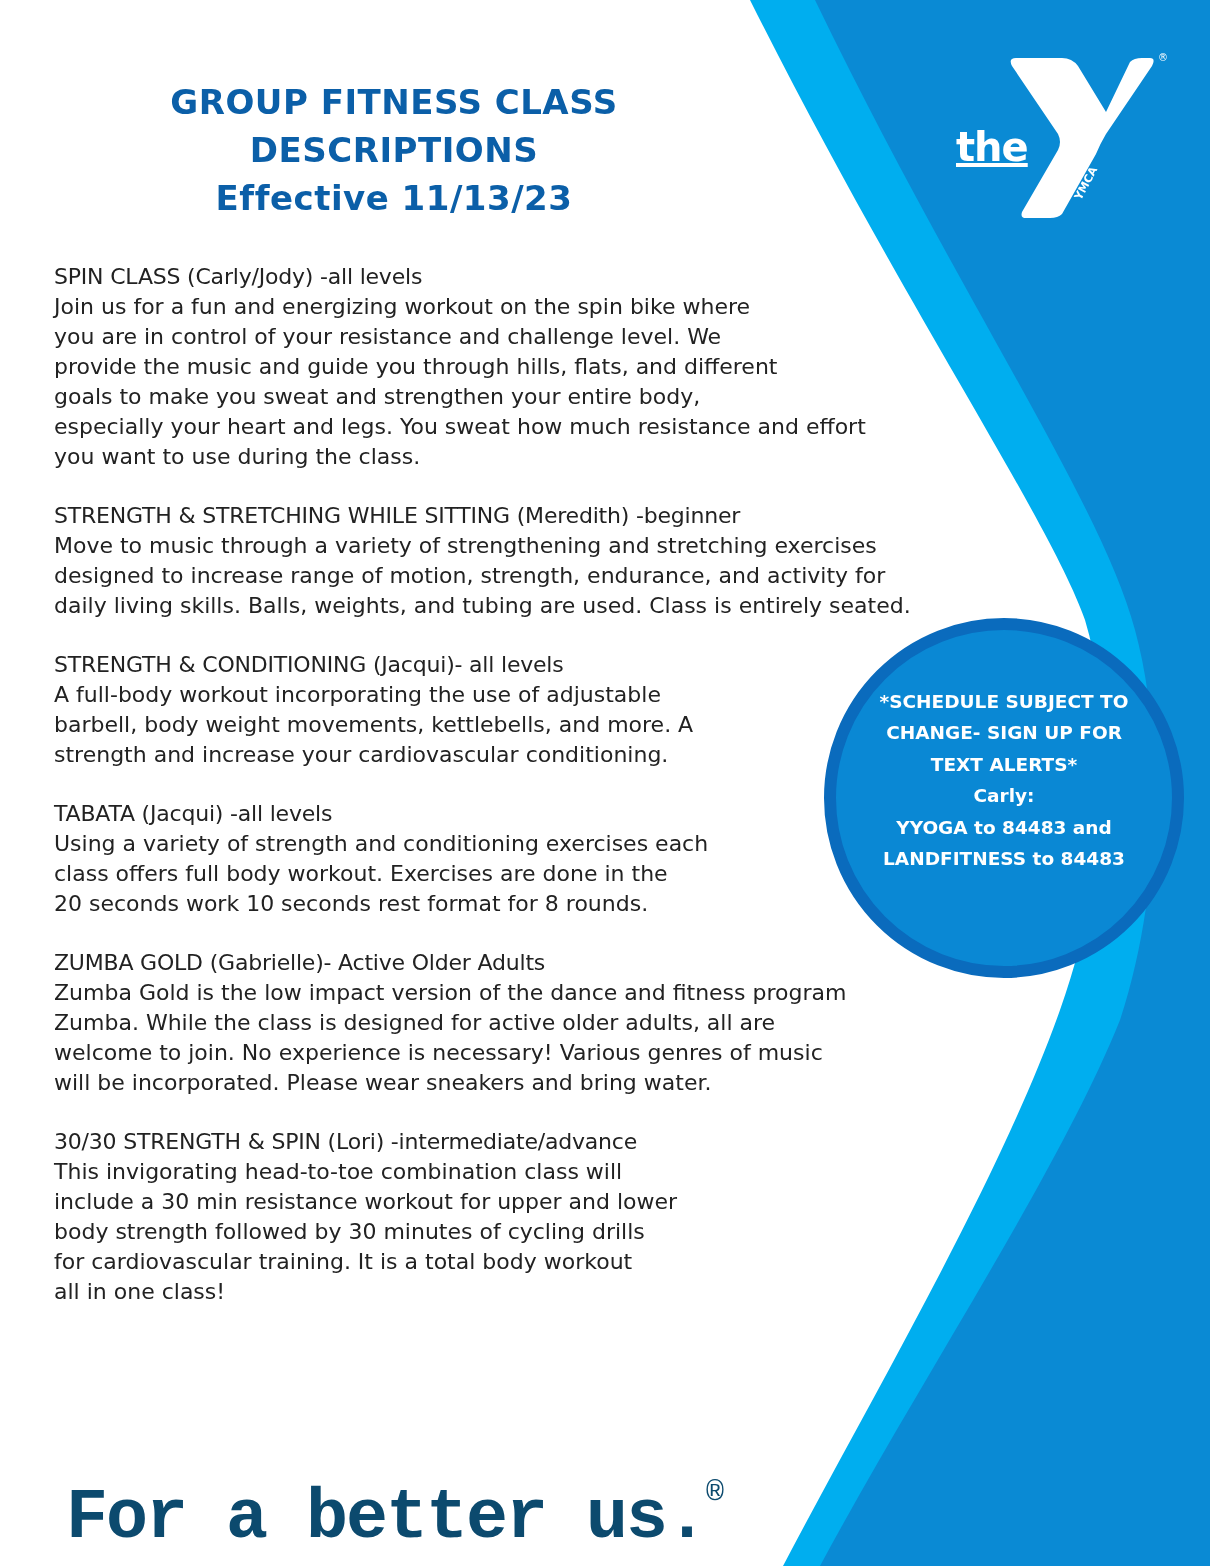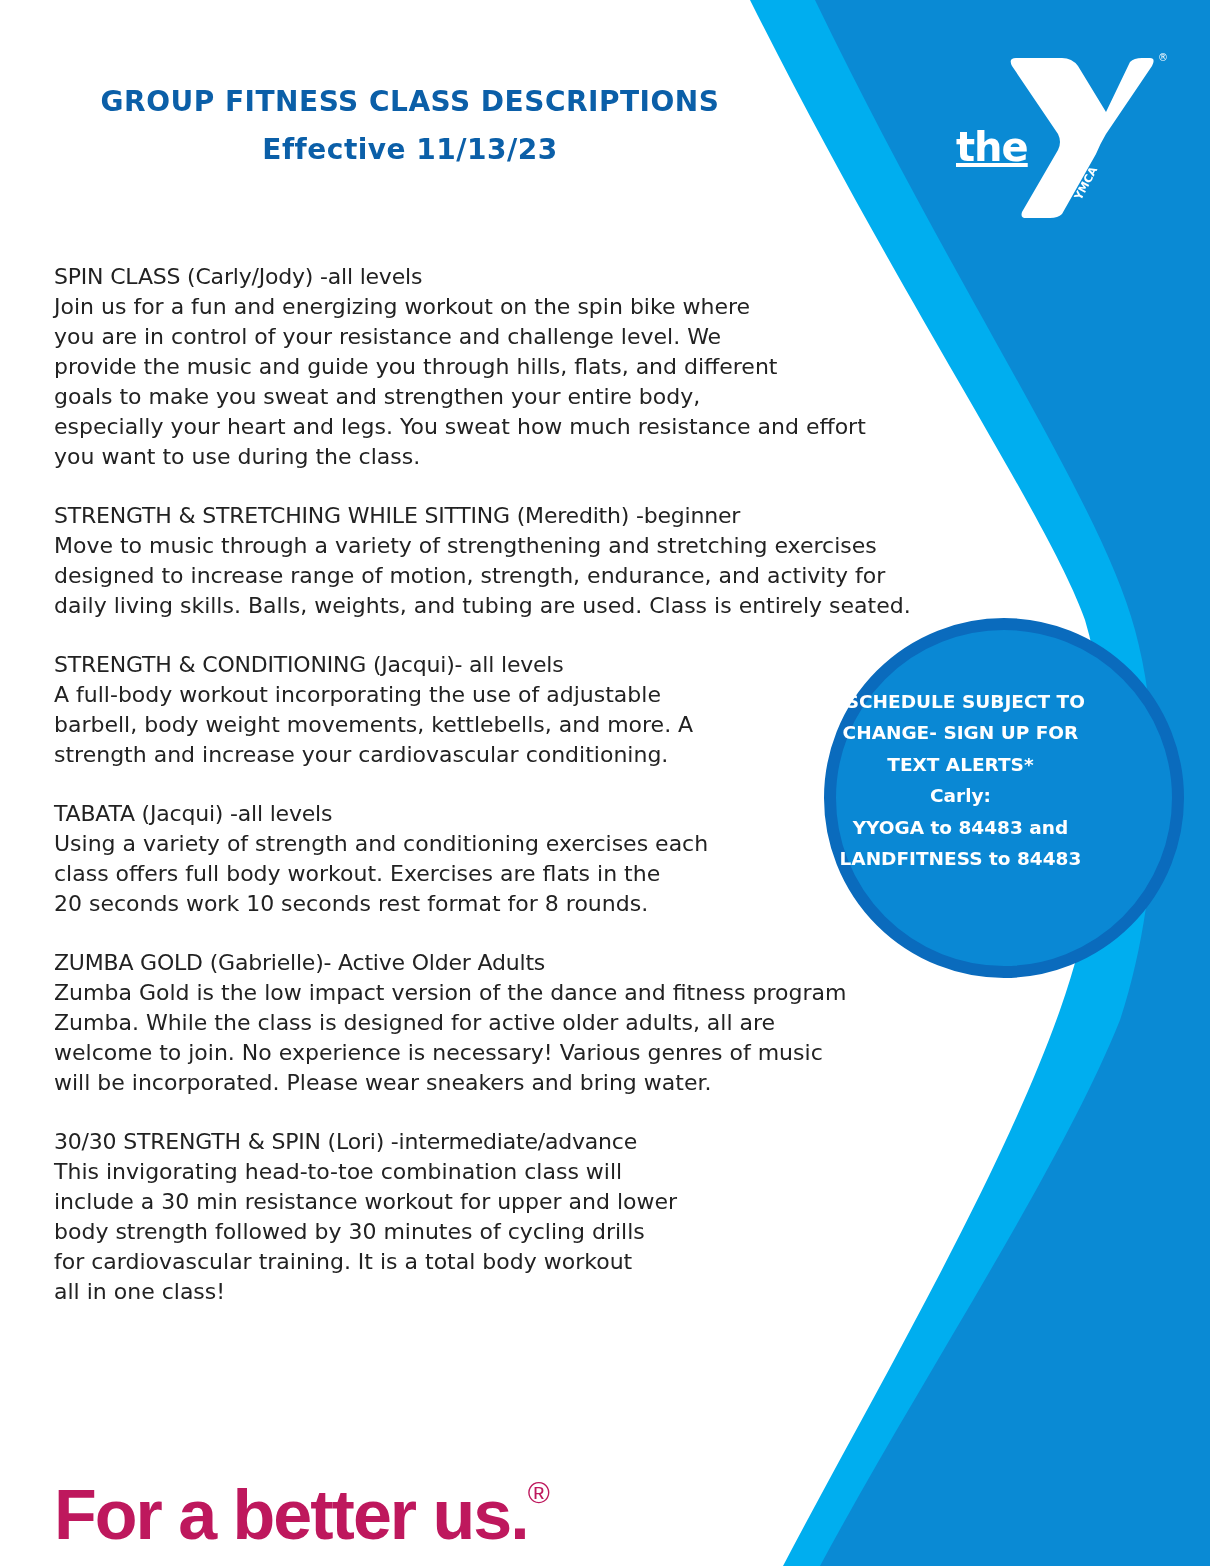--- a/index.html
+++ b/index.html
@@ -3,39 +3,39 @@
   <meta charset="utf-8">
   <style>
     html, body { margin: 0; padding: 0; }
     body {
       width: 1210px; height: 1566px; position: relative; overflow: hidden;
       background: #ffffff;
       font-family: "DejaVu Sans", sans-serif;
     }
     .bg-shapes { position: absolute; left: 0; top: 0; width: 1210px; height: 1566px; z-index: 0; }
     .title {
-      position: absolute; left: 60px; top: 78px; width: 700px;
+      position: absolute; left: 44px; top: 78px; width: 700px;
       text-align: center; color: #0b5fa8;
       font-family: "DejaVu Sans", sans-serif; font-weight: bold;
-      font-size: 28px; line-height: 48px; letter-spacing: 0.5px; z-index: 2;
+      font-size: 34px; line-height: 48px; letter-spacing: 0.5px; z-index: 2;
     }
     .title .line { display: block; }
     .content {
       position: absolute; left: 54px; top: 262px; width: 940px; z-index: 2;
       color: #222222; font-family: "DejaVu Sans", sans-serif;
       font-size: 22px; line-height: 30px;
     }
     .class-block { margin: 0 0 29px 0; }
     .class-heading, .desc-line { display: block; white-space: nowrap; }
     .class-heading { letter-spacing: -0.2px; }
     .circle {
       position: absolute; left: 824px; top: 618px;
       width: 336px; height: 336px; border-radius: 50%;
       background: #0a88d4; border: 12px solid #0a6bbd;
-      z-index: 3; display: flex; align-items: center; justify-content: flex-start;
+      z-index: 3; display: flex; align-items: center; justify-content: center;
     }
     .circle-text {
       color: #ffffff; font-family: "DejaVu Sans", sans-serif; font-weight: bold;
       text-align: center; font-size: 18.5px; line-height: 31.5px; margin-top: -36px;
     }
     .circle-text span { display: block; white-space: nowrap; }
     .logo { position: absolute; left: 950px; top: 50px; width: 230px; height: 180px; z-index: 2; }
     .logo-the {
       position: absolute; left: 6px; top: 74px; color: #ffffff;
       font-family: "DejaVu Sans", sans-serif; font-weight: bold; font-size: 40px;
@@ -45,22 +45,22 @@
     .logo-ymca {
       position: absolute; left: 122px; top: 146px; color: #ffffff;
       font-family: "DejaVu Sans", sans-serif; font-weight: bold; font-size: 11px;
       transform: rotate(-62deg); transform-origin: left top;
     }
     .logo-reg {
       position: absolute; left: 208px; top: 2px; color: #ffffff;
       font-family: "DejaVu Sans", sans-serif; font-size: 10px;
     }
     .tagline {
-      position: absolute; left: 54px; top: 1448px; color: #be185d;
-      font-family: Liberation Sans, sans-serif; font-weight: bold;
+      position: absolute; left: 66px; top: 1448px; color: #0c4a6e;
+      font-family: Liberation Mono, monospace; font-weight: bold;
       font-size: 70px; line-height: 90px; letter-spacing: -2px; z-index: 2;
       white-space: nowrap;
     }
     .tagline .reg { font-size: 30px; vertical-align: 36px; font-weight: normal; letter-spacing: 0; }
   </style>
 </head>
 <body>
 
 <svg class="bg-shapes" viewBox="0 0 1210 1566" xmlns="http://www.w3.org/2000/svg">
   <path fill="#00aeef" d="M750,0 L1210,0 L1210,1566 L783,1566
@@ -110,21 +110,21 @@
   <div class="class-block">
     <span class="class-heading">STRENGTH &amp; CONDITIONING (Jacqui)- all levels</span>
     <span class="desc-line">A full-body workout incorporating the use of adjustable</span>
     <span class="desc-line">barbell, body weight movements, kettlebells, and more. A</span>
     <span class="desc-line">strength and increase your cardiovascular conditioning.</span>
   </div>
 
   <div class="class-block">
     <span class="class-heading">TABATA (Jacqui) -all levels</span>
     <span class="desc-line">Using a variety of strength and conditioning exercises each</span>
-    <span class="desc-line">class offers full body workout. Exercises are flats in the</span>
+    <span class="desc-line">class offers full body workout. Exercises are done in the</span>
     <span class="desc-line">20 seconds work 10 seconds rest format for 8 rounds.</span>
   </div>
 
   <div class="class-block">
     <span class="class-heading">ZUMBA GOLD (Gabrielle)- Active Older Adults</span>
     <span class="desc-line">Zumba Gold is the low impact version of the dance and fitness program</span>
     <span class="desc-line">Zumba. While the class is designed for active older adults, all are</span>
     <span class="desc-line">welcome to join. No experience is necessary! Various genres of music</span>
     <span class="desc-line">will be incorporated. Please wear sneakers and bring water.</span>
   </div>

